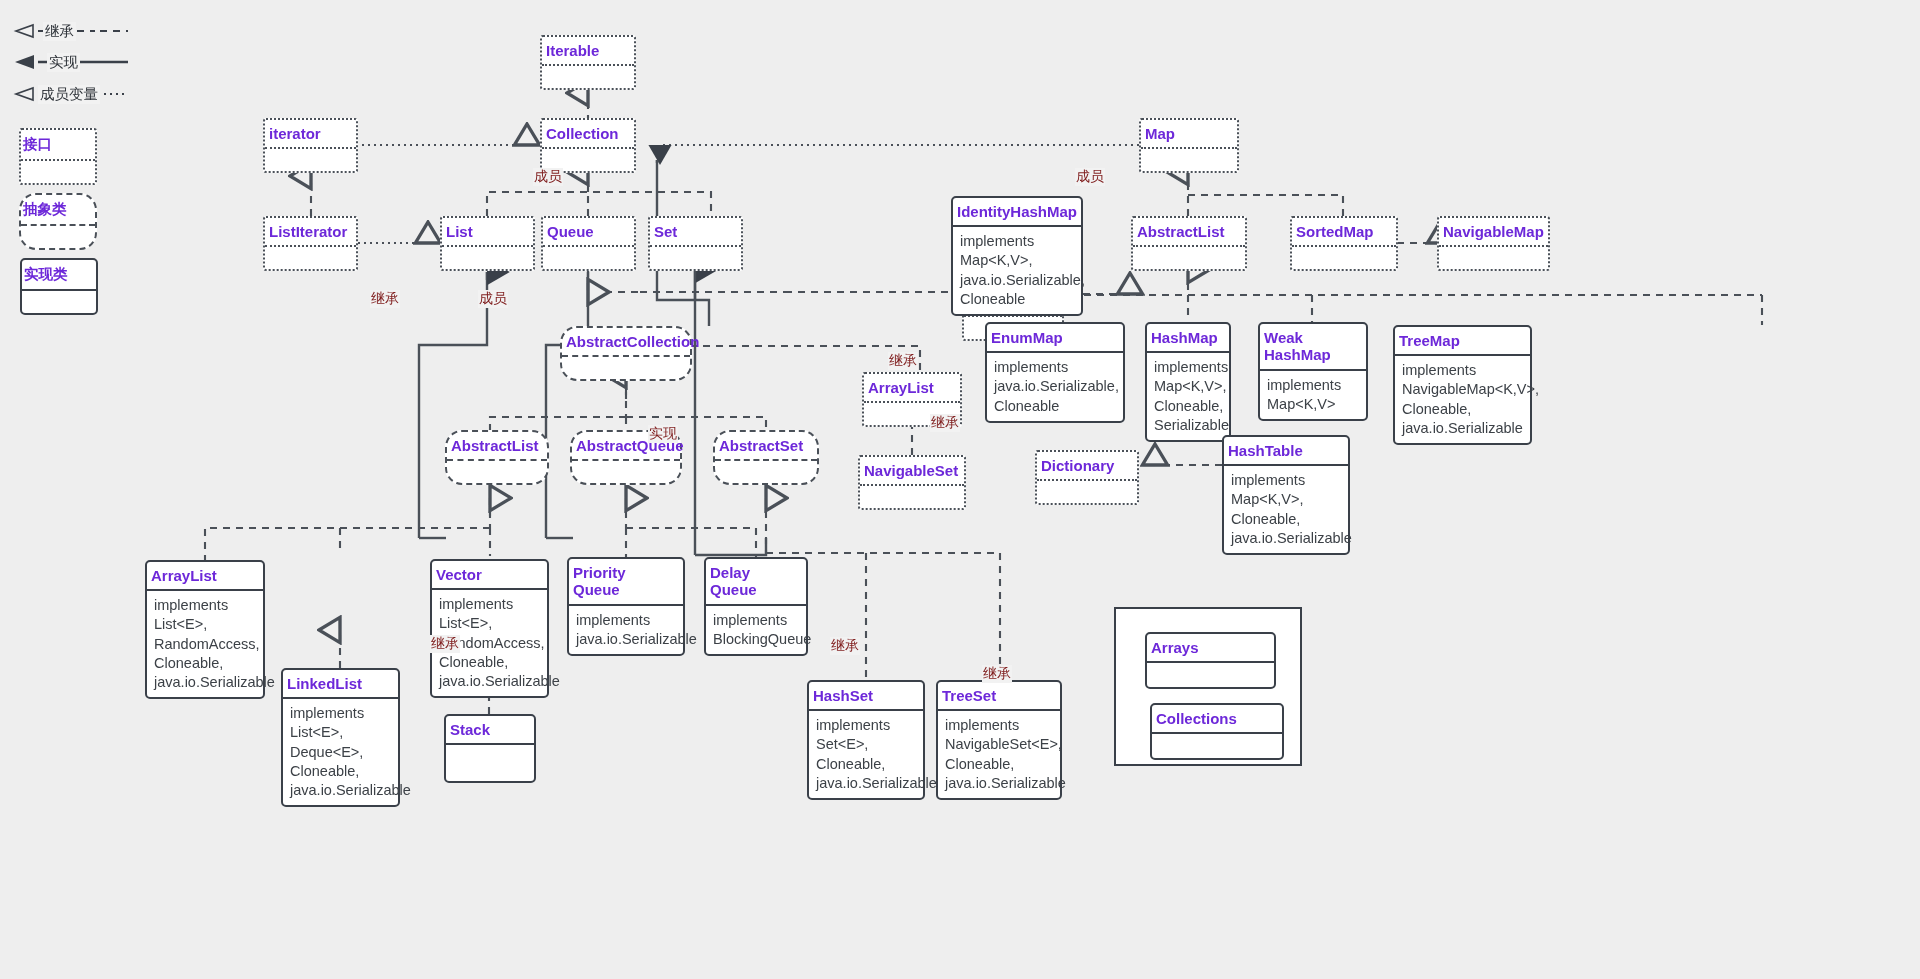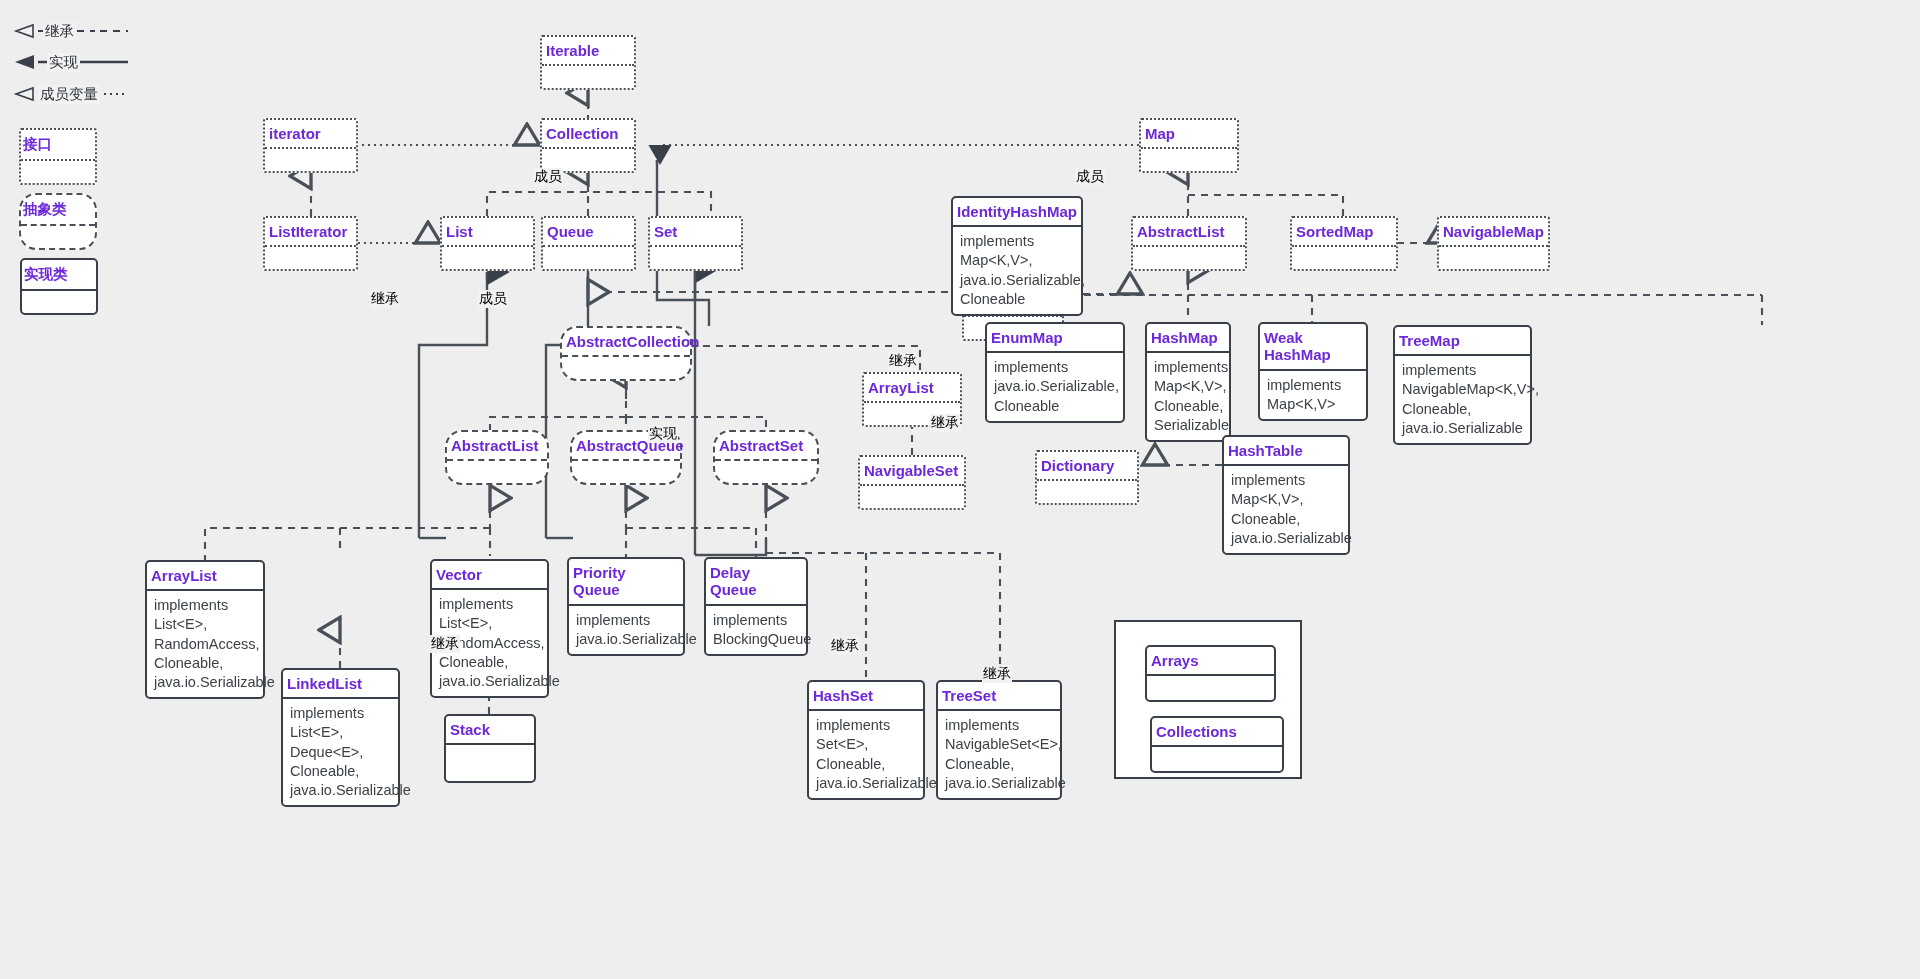--- a/index.html
+++ b/index.html
@@ -72,28 +72,27 @@
   }
   .leg-box { position:absolute; width:78px; }
   .leg-box .title { font-size:14.5px; padding:6px 2px; }
   .leg-box .body { min-height:20px; padding:4px; }
 
   .utilbox {
     position:absolute;
     border:2px solid #3a4049;
     background:#ffffff;
     z-index:4;
-    margin-top:13px;
   }
   .edge-label {
     position:absolute;
     font-size:14px;
     background:#f2f2f2;
     padding:0 1px;
-    color:#000000;
+    color:#7f1d1d;
     z-index:7;
     white-space:nowrap;
   }
 </style>
 </head>
 <body>
 
 <div id="canvas">
 
   <svg class="links" viewBox="0 0 1920 979">

